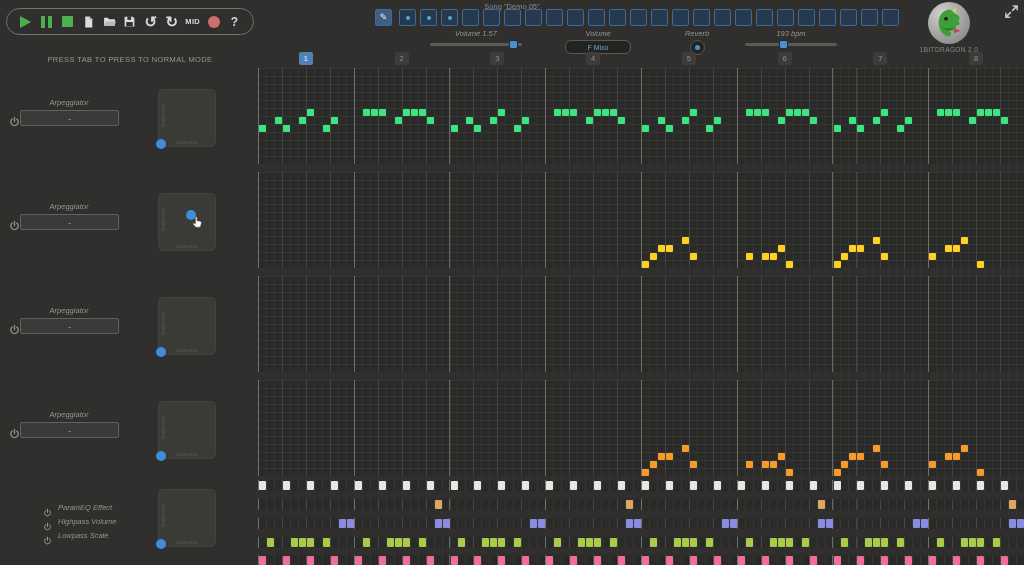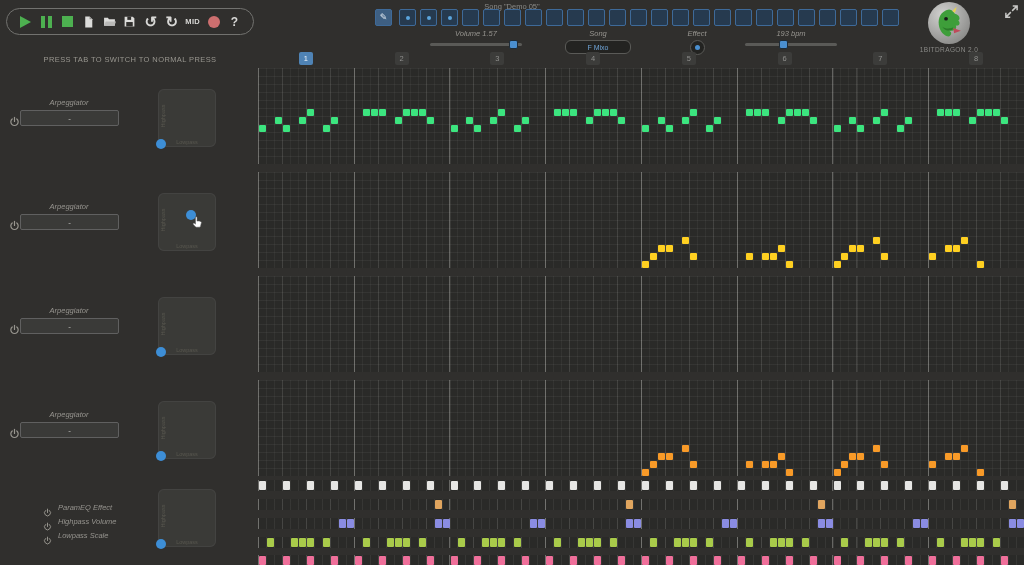--- a/index.html
+++ b/index.html
@@ -182,25 +182,25 @@
       <div class="scene-cell"></div>
     </div>
 
   <div class="ctl-volume">
     <div class="ctl-label">Volume 1.57</div>
     <div class="slider">
         <span class="handle" id="vol-handle" style="left: calc(91% - 5px);"></span>
       </div>
   </div>
   <div class="ctl-scale">
-    <div class="ctl-label">Song</div>
+    <div class="ctl-label">Volume</div>
     <div class="scale-pill">F Mixo</div>
   </div>
   <div class="ctl-reverb">
-    <div class="ctl-label">Effect</div>
+    <div class="ctl-label">Reverb</div>
     <div class="knob">
         <i></i>
       </div>
   </div>
   <div class="ctl-bpm">
     <div class="ctl-label">193 bpm</div>
     <div class="slider">
         <span class="handle" id="bpm-handle" style="left: calc(42% - 5px);"></span>
       </div>
   </div>
@@ -217,21 +217,21 @@
     </div>
     <div class="name">1BITDRAGON 2.0</div>
   </div>
 
   <div class="fullscreen">
     <svg width="15" height="15" viewBox="0 0 24 24">
         <path d="M14 3h7v7M21 3l-8 8M10 21H3v-7M3 21l8-8" stroke="#c8c8c6" stroke-width="2.4" fill="none"></path>
       </svg>
   </div>
 
-  <div class="mode-hint">PRESS TAB TO SWITCH TO NORMAL PRESS</div>
+  <div class="mode-hint">PRESS TAB TO PRESS TO NORMAL MODE</div>
 
   <div class="channel" style="top:68px">
     <span class="pwr"><svg width="11" height="11" viewBox="0 0 24 24">
           <path d="M12 3v9" stroke="currentColor" stroke-width="2.6" stroke-linecap="round" fill="none"></path>
           <path d="M7 6.5a8 8 0 1 0 10 0" stroke="currentColor" stroke-width="2.6" stroke-linecap="round" fill="none"></path>
         </svg></span>
     <div class="arp-label">Arpeggiator</div>
     <div class="arp-select">-</div>
     <div class="xy-pad">
       <span class="pad-y">Highpass</span>

